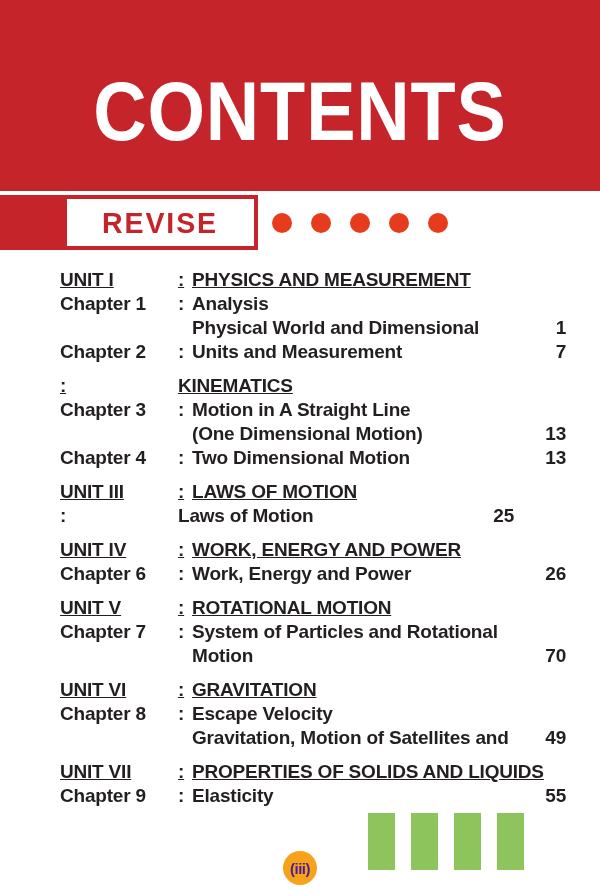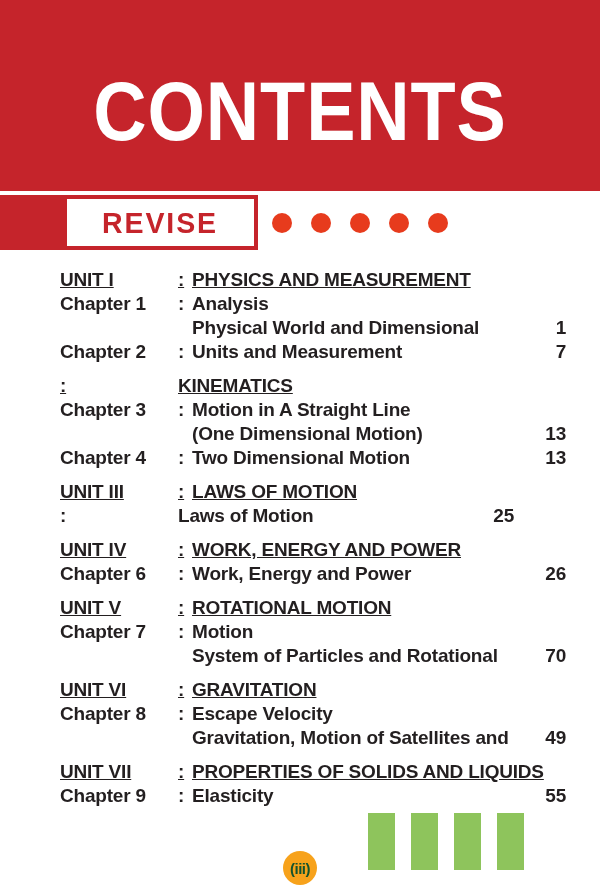--- a/index.html
+++ b/index.html
@@ -44,21 +44,21 @@
   .toc-colon{text-align:left;}
   .toc-title{min-width:0;}
   .toc-line{white-space:nowrap;}
   .toc-page{text-align:right;align-self:end;}
   
   .page-badge{
     position:absolute;left:283px;top:851px;width:34px;height:34px;border-radius:50%;
     background:var(--badge-orange,#f7a21b);
     display:flex;align-items:center;justify-content:center;
   }
-  .page-badge span{font-size:15px;font-weight:bold;color:#14532d;letter-spacing:-0.5px;}
+  .page-badge span{font-size:15px;font-weight:bold;color:#4c1d95;letter-spacing:-0.5px;}
   .bars{position:absolute;left:368px;top:813px;display:flex;gap:16px;}
   .bar{width:27px;height:57px;background:var(--bar-green,#8ec45c);}
 </style>
 </head>
 <body>
 
 <div class="page">
 
   <header class="band">
     <h1>CONTENTS</h1>
@@ -175,22 +175,22 @@
     <span class="toc-title">
           <div class="toc-line">ROTATIONAL MOTION</div>
         </span>
     <span class="toc-page"></span>
   </div>
 
   <div class="toc-row chapter">
     <span class="toc-label">Chapter 7</span>
     <span class="toc-colon">:</span>
     <span class="toc-title">
+          <div class="toc-line">System of Particles and Rotational</div>
           <div class="toc-line">Motion</div>
-          <div class="toc-line">System of Particles and Rotational</div>
         </span>
     <span class="toc-page">70</span>
   </div>
 
   <div class="toc-row unit">
     <span class="toc-label">UNIT VI</span>
     <span class="toc-colon">:</span>
     <span class="toc-title">
           <div class="toc-line">GRAVITATION</div>
         </span>

